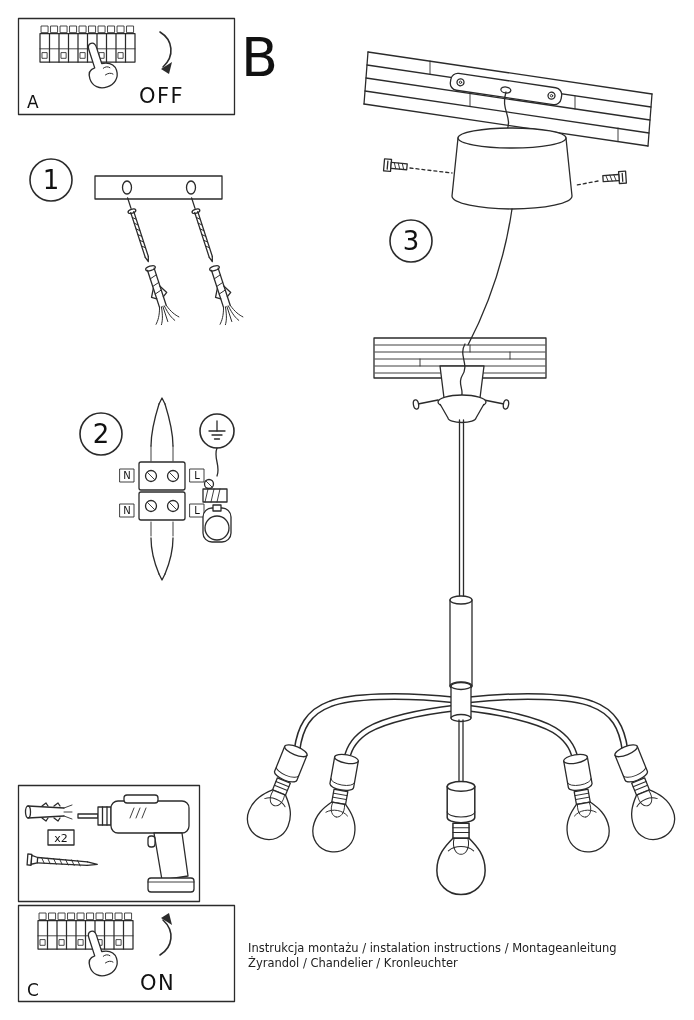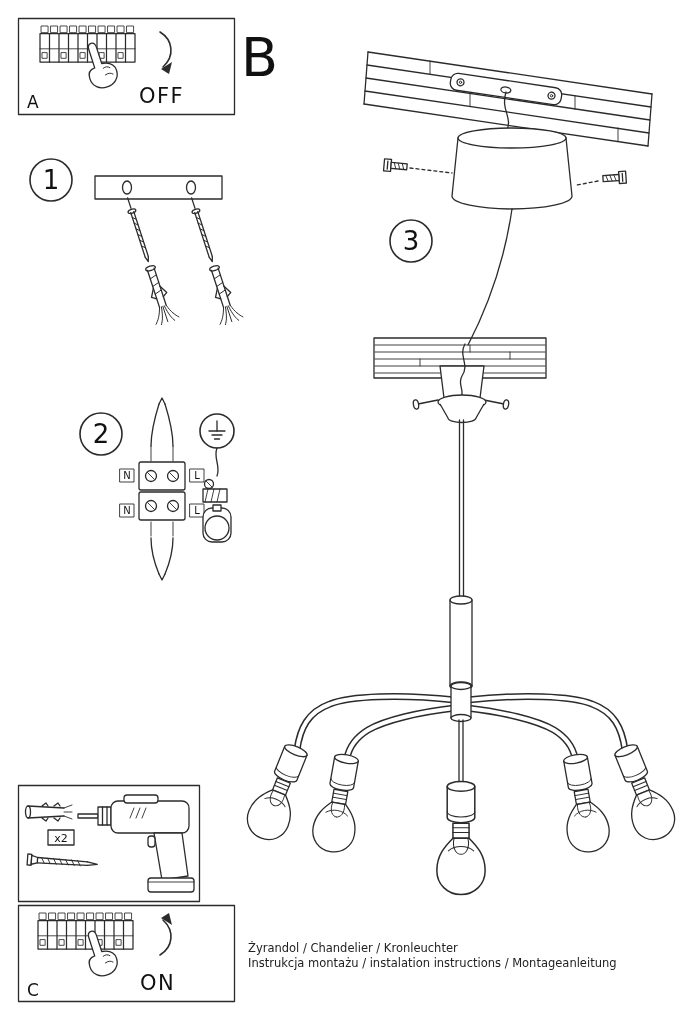--- a/index.html
+++ b/index.html
@@ -383,16 +383,16 @@
     <g>
       <path class="ln th2" d="M160,955 C173,947 175,931 163,920"></path>
       <polygon class="blk" points="161,918 172,925 169,913"></polygon>
     </g>
     <text class="txt t-sw" x="140" y="990">ON</text>
     <text class="txt t-sec" x="27" y="996">C</text>
   </g>
 </svg>
 
 <div class="footer">
+  <div>Instrukcja montażu / instalation instructions / Montageanleitung</div>
   <div>Żyrandol / Chandelier / Kronleuchter</div>
-  <div>Instrukcja montażu / instalation instructions / Montageanleitung</div>
 </div>
 </div>
 
 </body></html>

